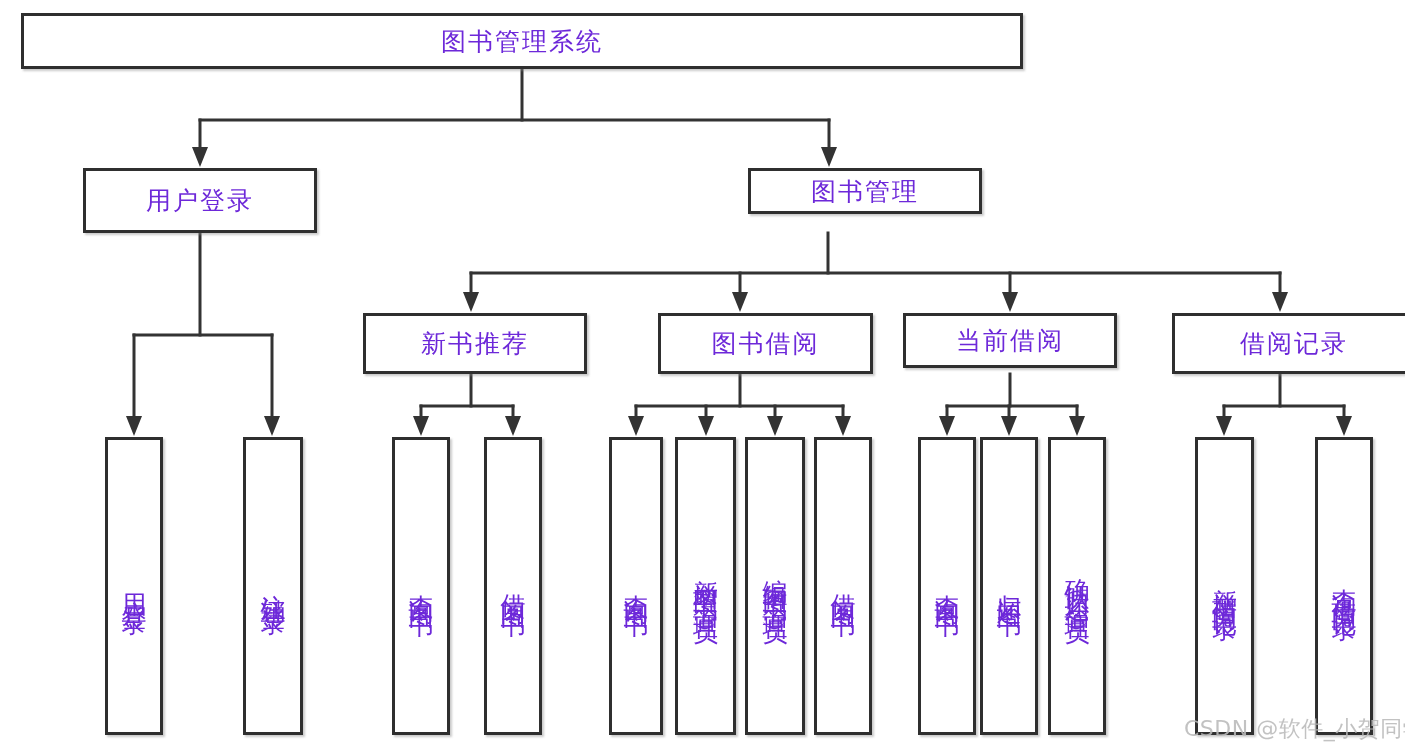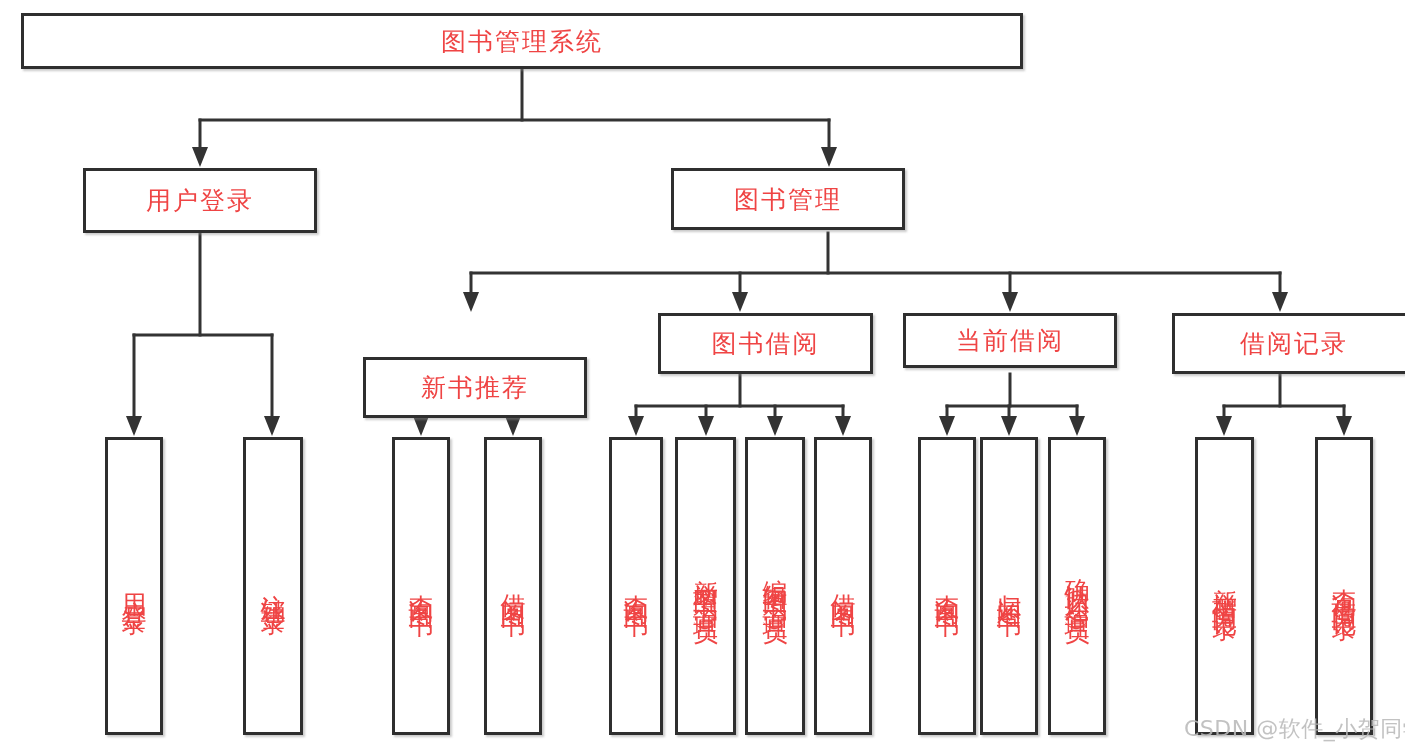--- a/index.html
+++ b/index.html
@@ -14,21 +14,21 @@
   svg.wires line { stroke: #333333; stroke-width: 3; stroke-linecap: square; }
   svg.wires polygon { fill: #333333; }
   .node {
     position: absolute; box-sizing: border-box;
     background: #ffffff; border: 3px solid #2f2f2f;
     display: flex; align-items: center; justify-content: center;
     box-shadow: 2px 2px 2px rgba(140,140,140,0.45);
     z-index: 2;
   }
   .node .lbl {
-    font-size: 25px; color: #ef4444; letter-spacing: 2px; white-space: nowrap; text-align: right;
+    font-size: 25px; color: #6d28d9; letter-spacing: 2px; white-space: nowrap; text-align: right;
   }
   .vnode .lbl {
     writing-mode: vertical-rl; text-orientation: mixed;
     font-size: 25px; letter-spacing: 6px; line-height: 1;
     white-space: normal;
   }
   .watermark {
     position: absolute; left: 1184px; top: 714px; z-index: 3;
     font-size: 22px; color: rgba(185,185,185,0.88);
     letter-spacing: 0.5px; white-space: nowrap;
@@ -115,25 +115,25 @@
     </g>
   </svg>
 
   <div class="node" style="left:21px; top:13px; width:1002px; height:56px;">
     <span class="lbl">图书管理系统</span>
   </div>
 
   <div class="node" style="left:83px; top:168px; width:234px; height:65px;">
     <span class="lbl">用户登录</span>
   </div>
-  <div class="node" style="left:671px; top:168px; width:234px; height:62px;">
+  <div class="node" style="left:748px; top:168px; width:234px; height:46px;">
     <span class="lbl">图书管理</span>
   </div>
 
-  <div class="node" style="left:363px; top:313px; width:224px; height:61px;margin-top:44px;">
+  <div class="node" style="left:363px; top:313px; width:224px; height:61px;">
     <span class="lbl">新书推荐</span>
   </div>
   <div class="node" style="left:633px; top:313px; width:215px; height:61px;margin-left:25px;">
     <span class="lbl">图书借阅</span>
   </div>
   <div class="node" style="left:903px; top:313px; width:214px; height:55px;">
     <span class="lbl">当前借阅</span>
   </div>
   <div class="node" style="left:1172px; top:313px; width:244px; height:61px;">
     <span class="lbl">借阅记录</span>

